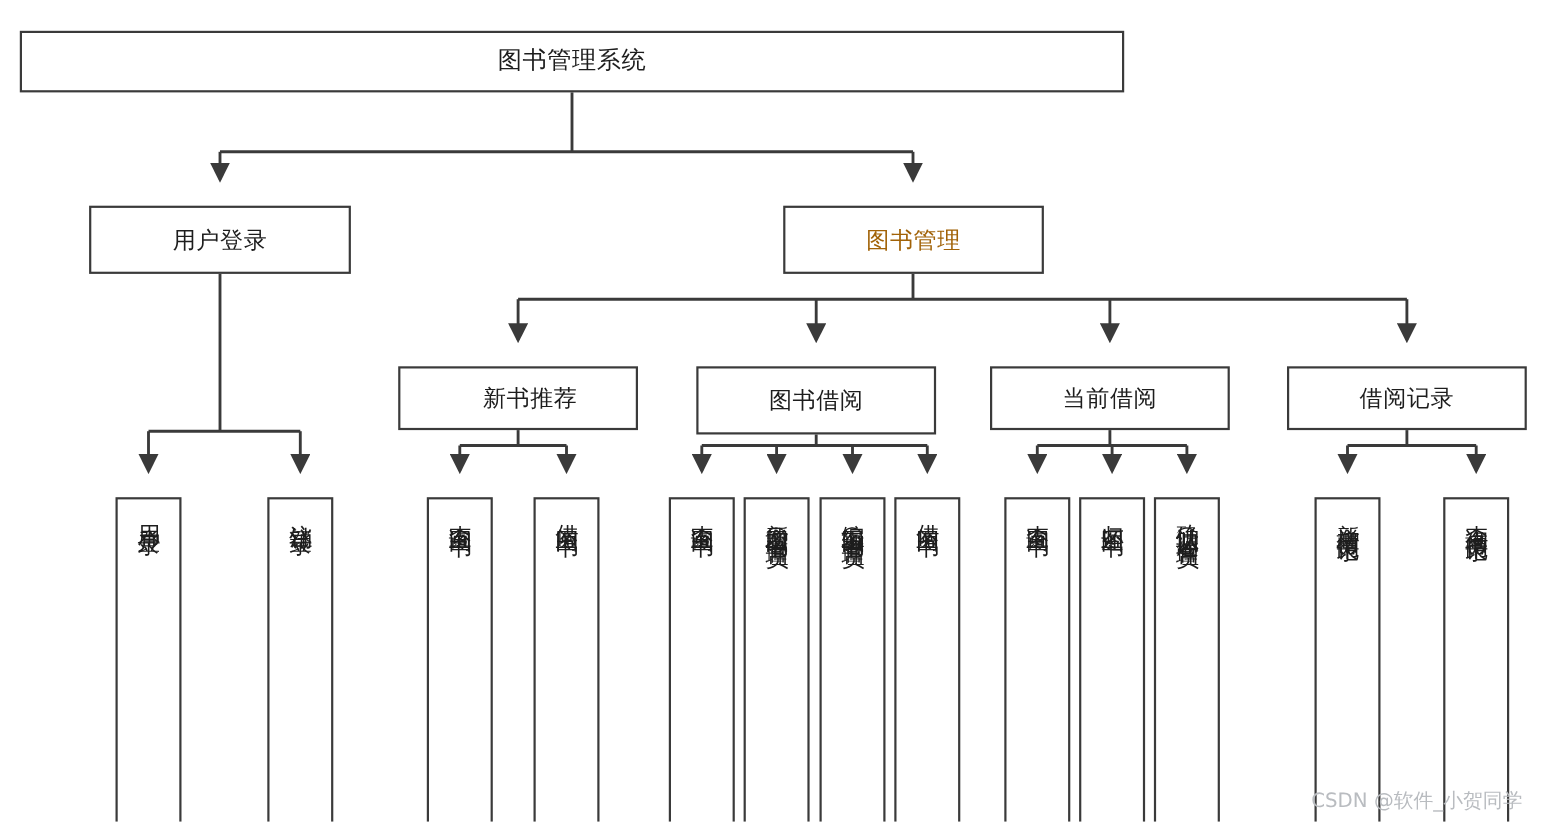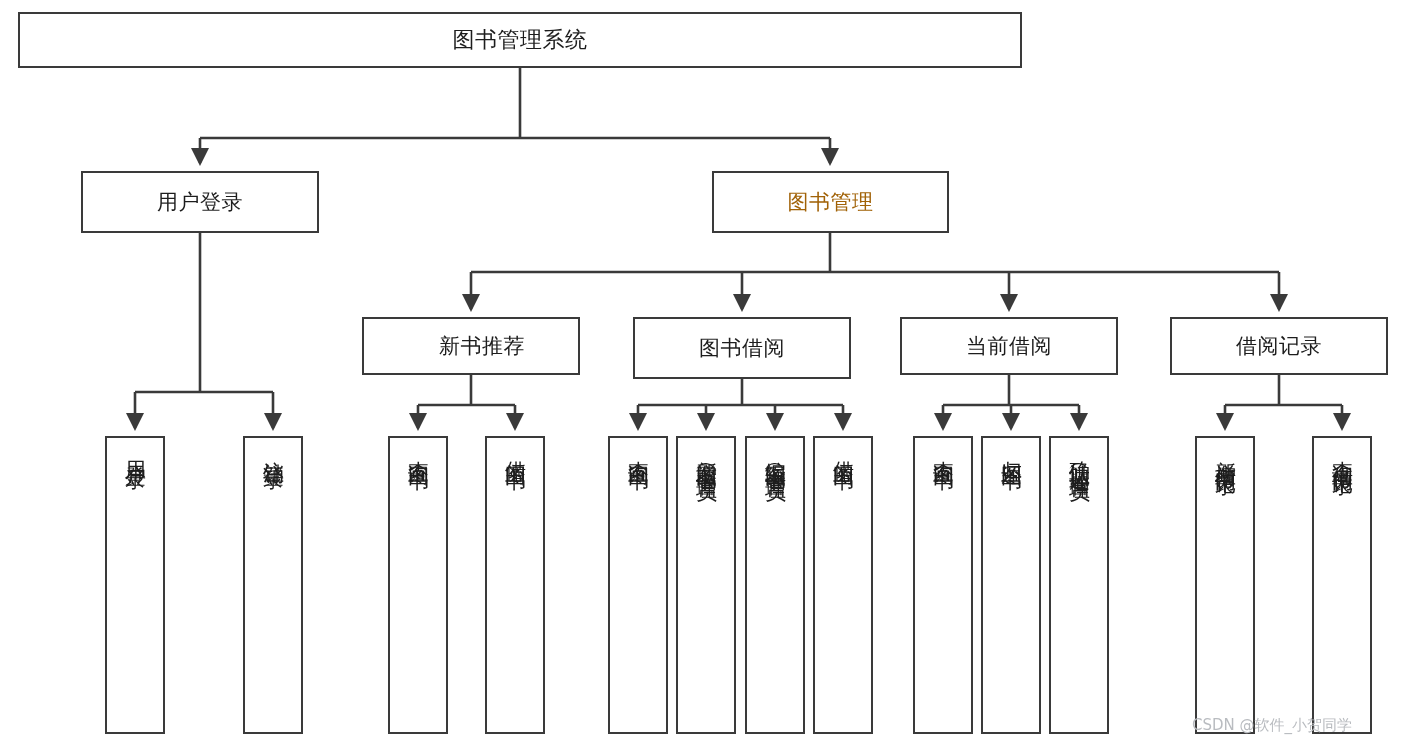--- a/index.html
+++ b/index.html
@@ -27,20 +27,21 @@
   }
   .node {
     position: absolute;
     box-sizing: border-box;
     background: #ffffff;
     border: 2px solid #000000;
     display: flex;
     align-items: center;
     justify-content: center;
     color: #1d1d1d;
+    margin-top: 16px;
   }
   .node-label {
     display: block;
     text-align: center;
     line-height: 1.18;
     white-space: nowrap;
   }
   
   .node.horiz .node-label {
     font-size: 21px;
@@ -58,21 +59,21 @@
   .node.vert .node-label {
     writing-mode: vertical-rl;
     text-orientation: upright;
     font-size: 21px;
     letter-spacing: 3px;
     line-height: 1;
     white-space: nowrap;
   }
   .watermark {
     position: absolute;
-    font-size: 15px;
+    font-size: 18px;
     color: #b9bcc0;
     white-space: nowrap;
     user-select: none;
     text-align: right;
   }
 </style>
 </head>
 <body>
 
 <div id="canvas">

